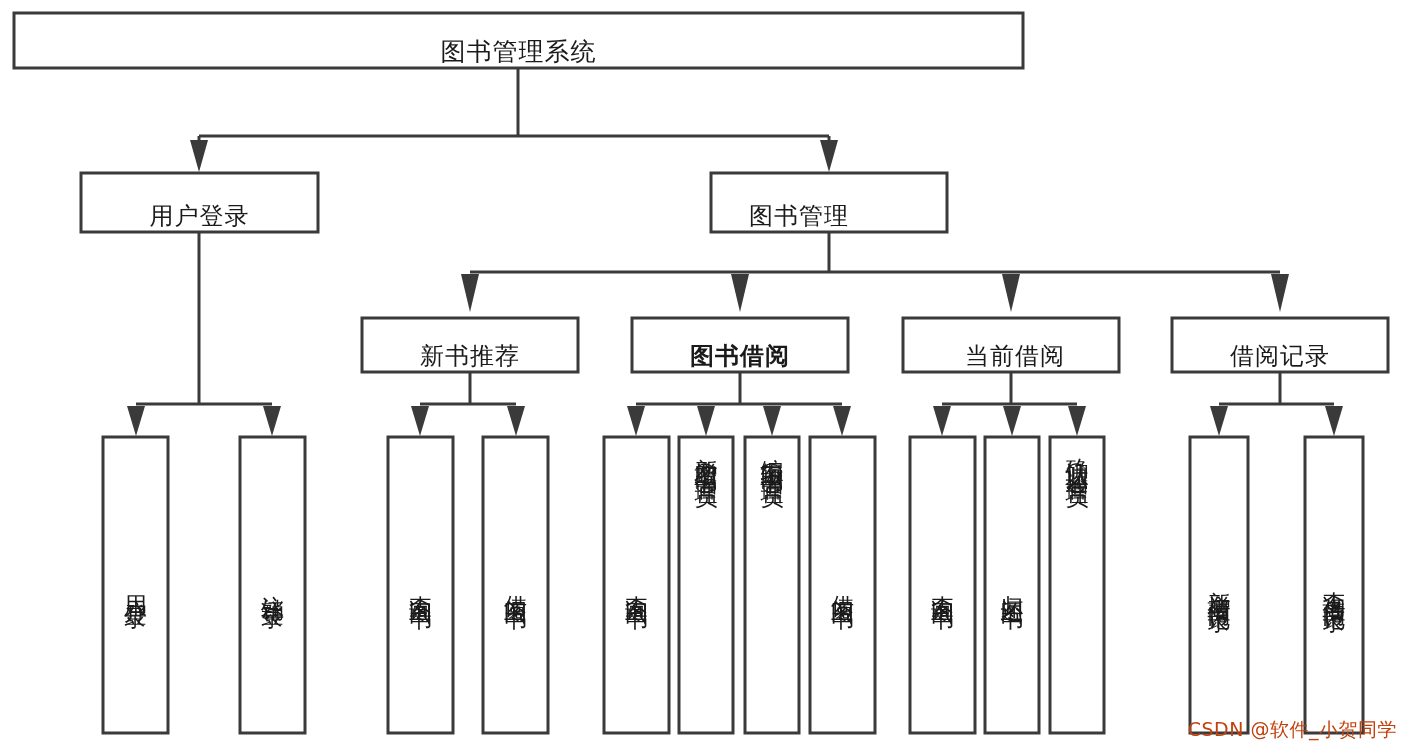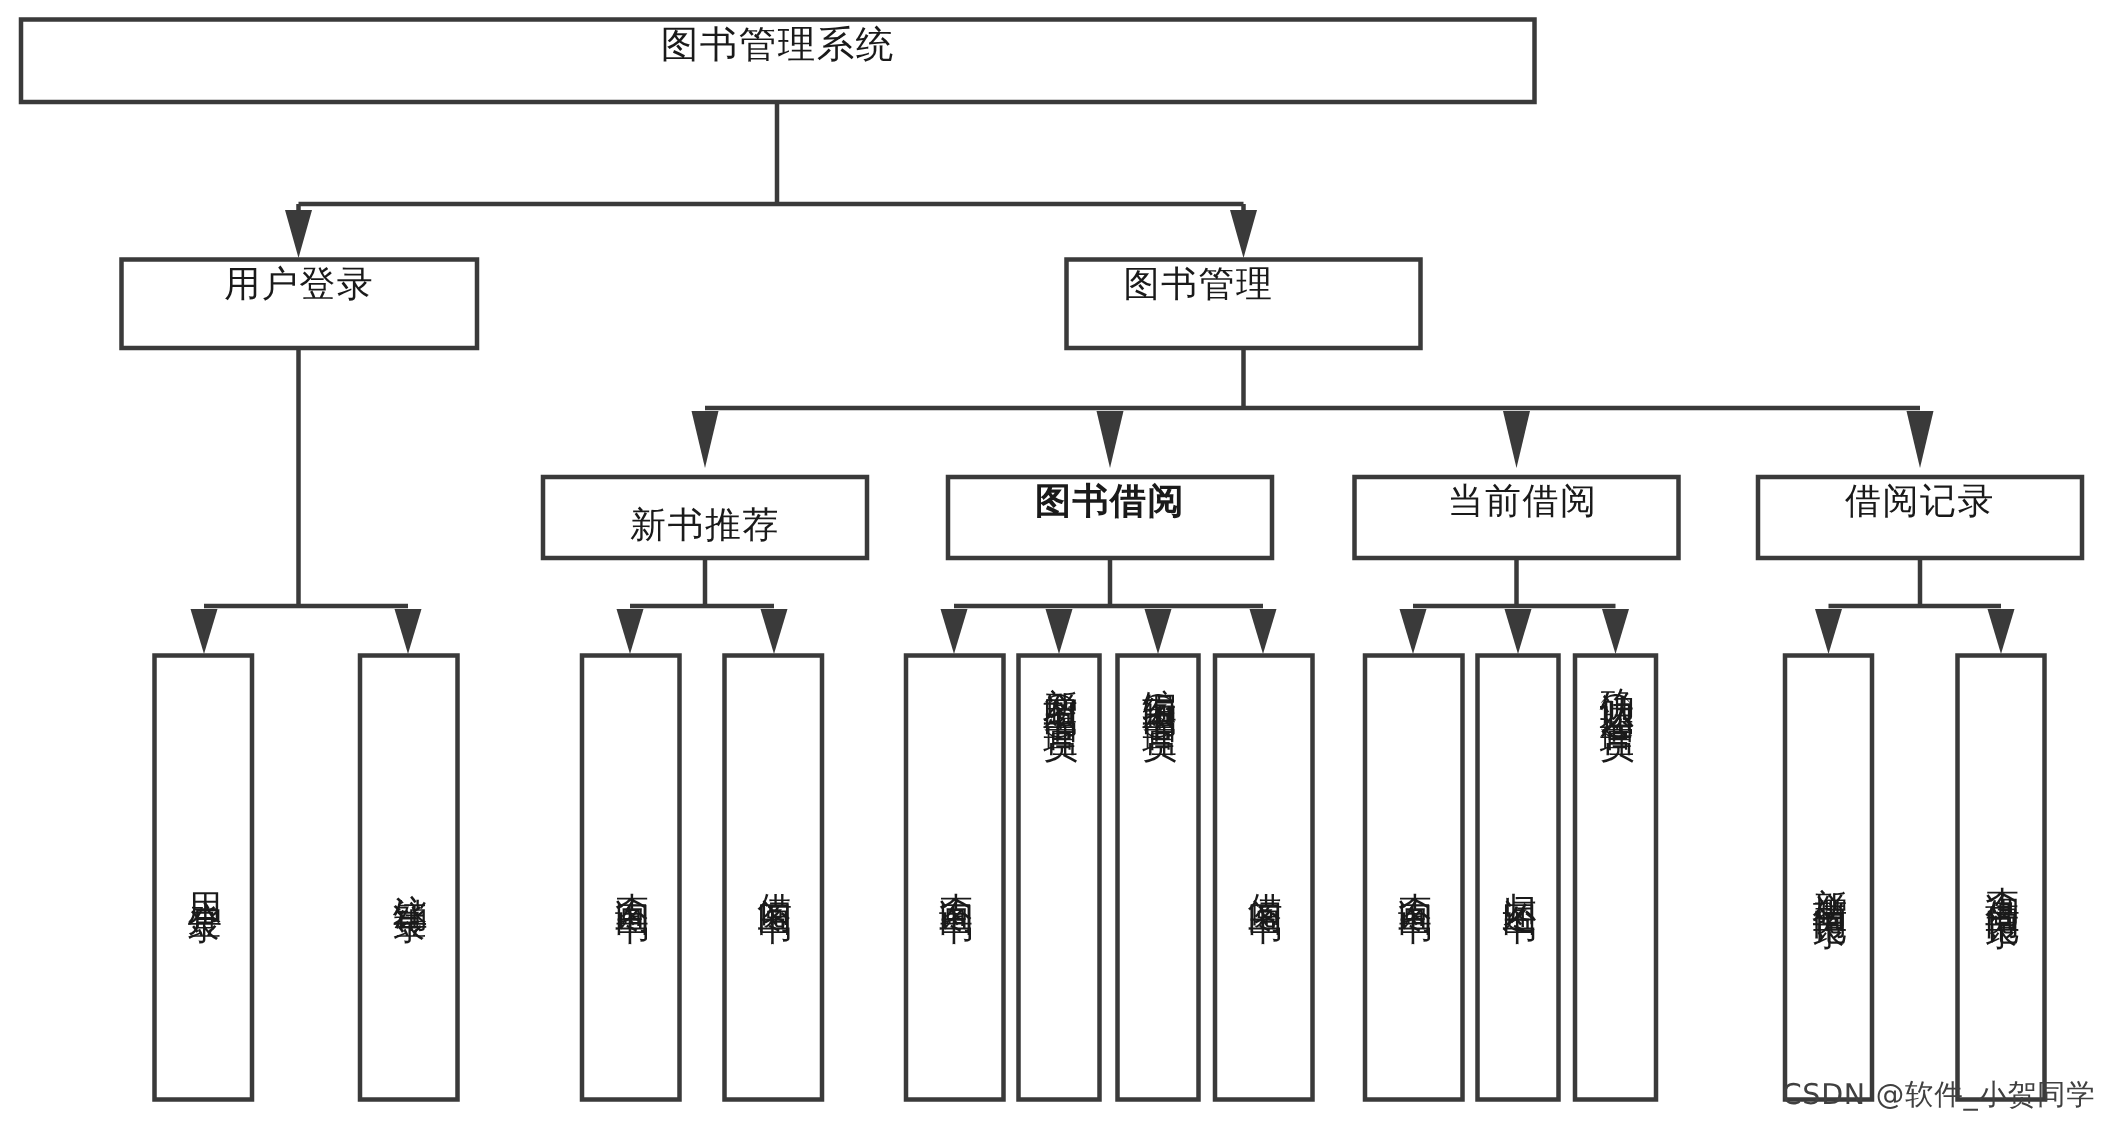--- a/index.html
+++ b/index.html
@@ -53,42 +53,42 @@
     font-size: 23px;
     line-height: 1;
     letter-spacing: 4px;
     color: #1a1a1a;
     white-space: nowrap;
     text-align: center;
   }
   .hlabel-wrap {
     position: absolute;
     display: flex;
-    align-items: flex-start;
+    align-items: flex-end;
     justify-content: center;
     box-sizing: border-box;
     pointer-events: none;
   }
   .hlabel-text {
     font-family: "DejaVu Sans", "Liberation Sans", sans-serif;
     font-size: 24px;
     color: #1a1a1a;
     white-space: nowrap;
     letter-spacing: 1px;
   }
   .title-text {
     font-size: 25px;
   }
   #watermark {
     position: absolute;
     right: 8px;
     bottom: 4px;
     font-family: "DejaVu Sans", "Liberation Sans", sans-serif;
     font-size: 19px;
-    color: #404040;
+    color: #c2410c;
     letter-spacing: 0.5px;
     white-space: nowrap;
     pointer-events: none;
   }
 </style>
 </head>
 <body>
 
 <div id="stage">
 
@@ -171,21 +171,21 @@
   </div>
 
   <div class="hlabel-wrap" style="left:81px; top:173px; width:237px; height:59px;">
     <span class="hlabel-text">用户登录</span>
   </div>
 
   <div class="hlabel-wrap" style="left:681px; top:173px; width:236px; height:59px;">
     <span class="hlabel-text">图书管理</span>
   </div>
 
-  <div class="hlabel-wrap" style="left:362px; top:318px; width:216px; height:54px;margin-top:16px;">
+  <div class="hlabel-wrap" style="left:362px; top:318px; width:216px; height:54px;">
     <span class="hlabel-text">新书推荐</span>
   </div>
 
   <div class="hlabel-wrap" style="left:632px; top:318px; width:216px; height:54px;font-weight:bold;">
     <span class="hlabel-text">图书借阅</span>
   </div>
 
   <div class="hlabel-wrap" style="left:903px; top:318px; width:224px; height:54px;">
     <span class="hlabel-text">当前借阅</span>
   </div>

